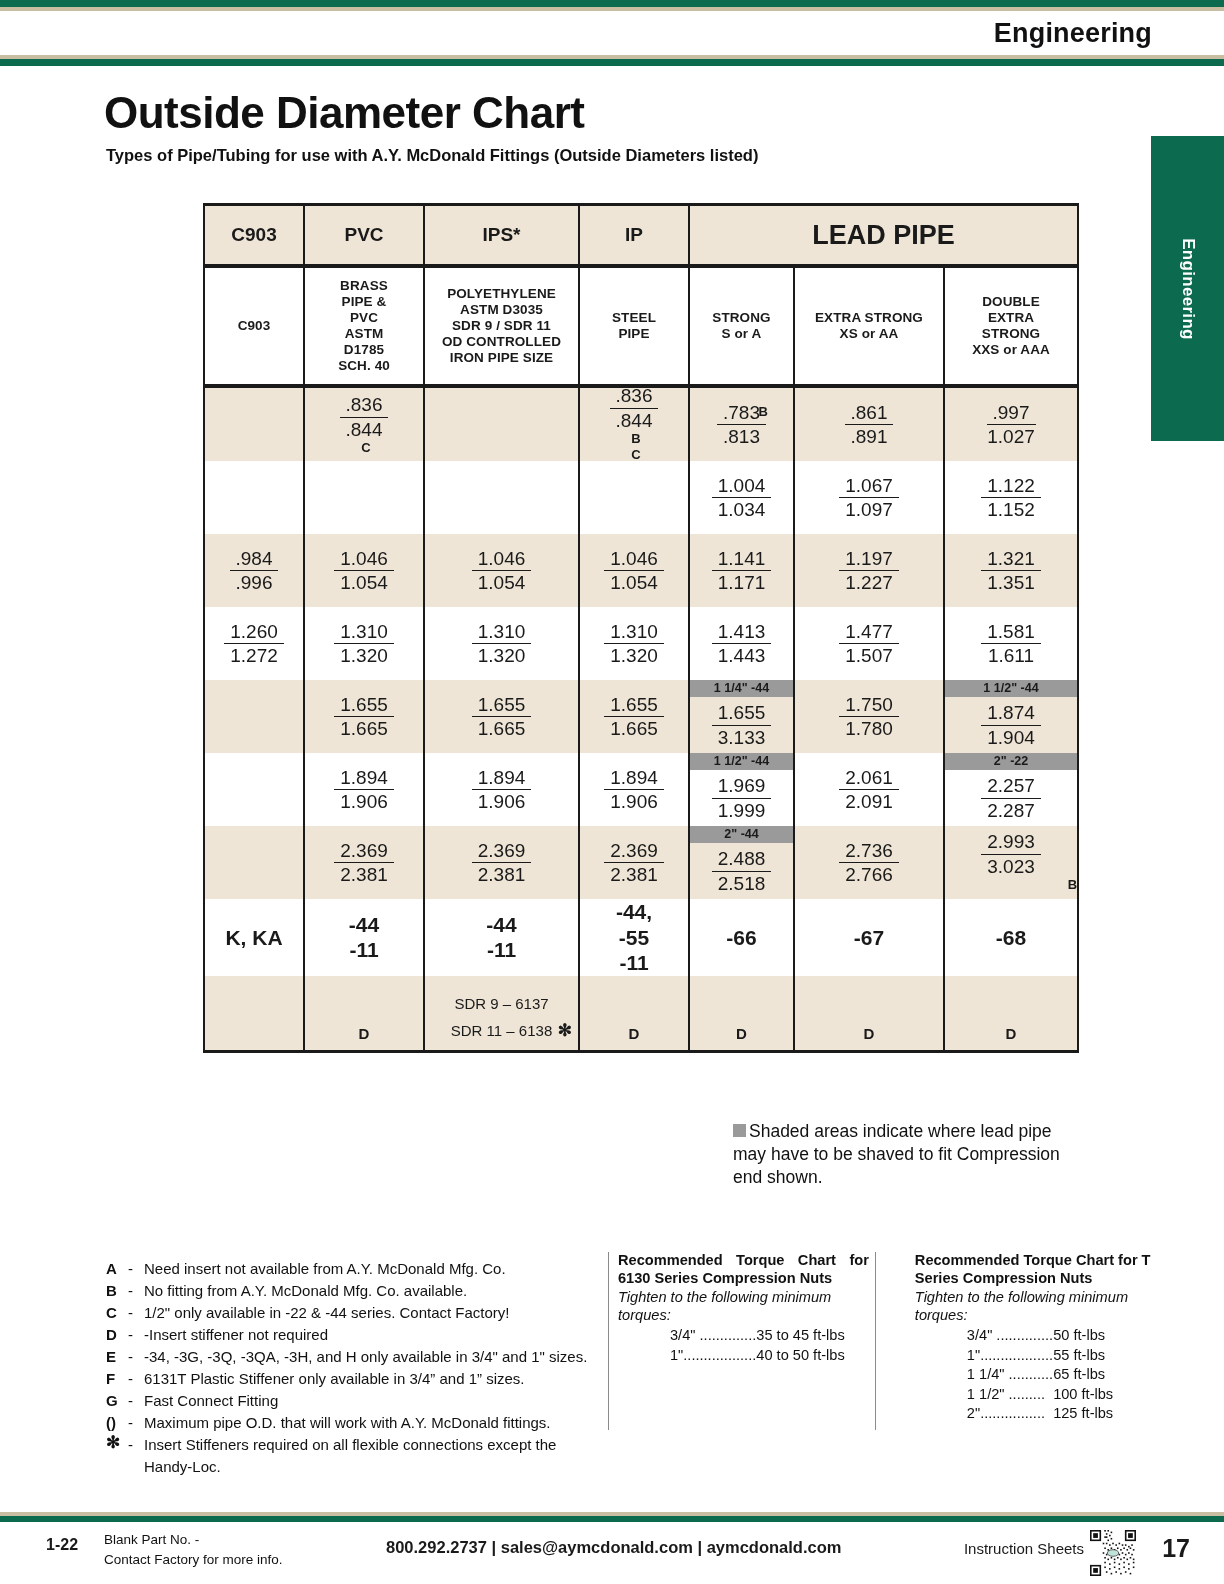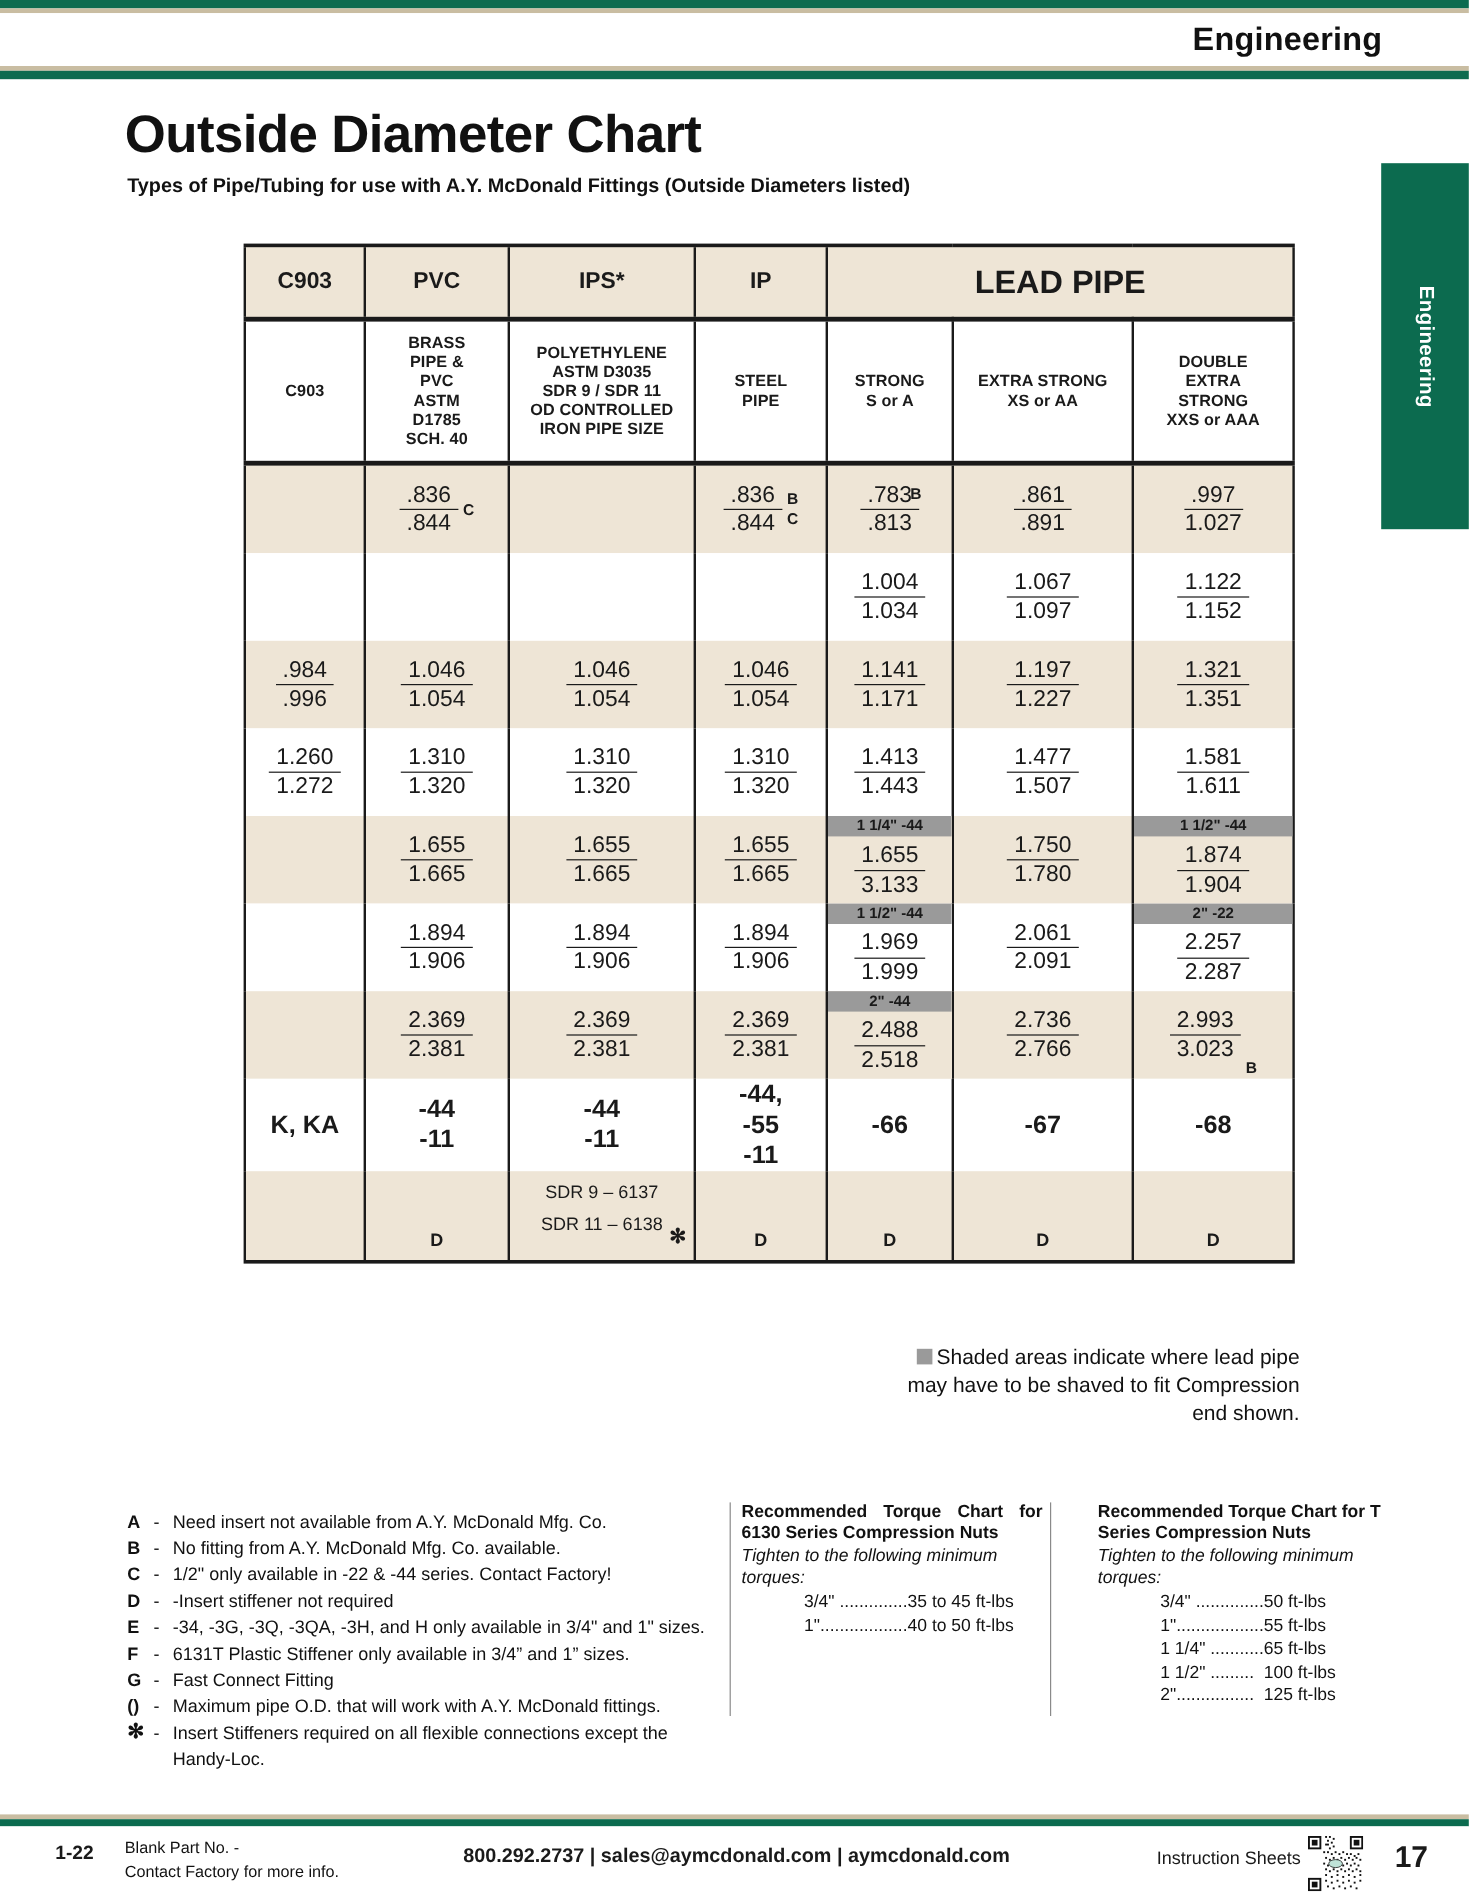--- a/index.html
+++ b/index.html
@@ -106,38 +106,38 @@
   
   .shade{
     background:#9a9a9a;color:#1a1a1a;font-size:12.5px;font-weight:bold;
     text-align:center;line-height:17px;height:17px;width:100%;
     position:absolute;left:0;top:0;
   }
   td.hasShade{position:relative;}
   td.hasShade .cellwrap{padding-top:17px;box-sizing:border-box;}
 
   tr.drow td{height:73px;}
-  tr.drow td .cellwrap{height:73px;}
+  tr.drow td .cellwrap{height:73px;flex-direction:column;}
 
   tr.coderow td{
     height:74px;background:#ffffff;font-weight:bold;font-size:21px;line-height:1.22;
   }
   tr.lastrow td{
     height:74px;background:#eee5d6;font-size:15px;
     border-bottom:3px solid #1a1a1a;
     vertical-align:bottom;
   }
   tr.lastrow td .dmark{font-weight:bold;font-size:15px;padding-bottom:8px;display:block;}
-  .sdrbox{font-size:15px;line-height:1.75;padding-bottom:16px;position:relative;}
+  .sdrbox{font-size:15px;line-height:1.75;padding-bottom:6px;position:relative;}
   .sdrbox .star{position:absolute;right:6px;bottom:4px;font-size:17px;font-weight:bold;}
 
   
   .shadenote{
     position:absolute;left:733px;top:1120px;width:350px;
-    font-size:17.5px;line-height:1.32;color:#111;text-align:right;
+    font-size:17.5px;line-height:1.32;color:#111;
   }
   .sqr{display:inline-block;width:13px;height:13px;background:#9a9a9a;margin-right:3px;}
 
   
   .foot{
     position:absolute;left:106px;top:1258px;width:500px;
     font-size:15px;line-height:1.47;color:#111;
   }
   .foot .row{display:flex;}
   .foot .k{width:22px;font-weight:bold;flex:0 0 22px;}

